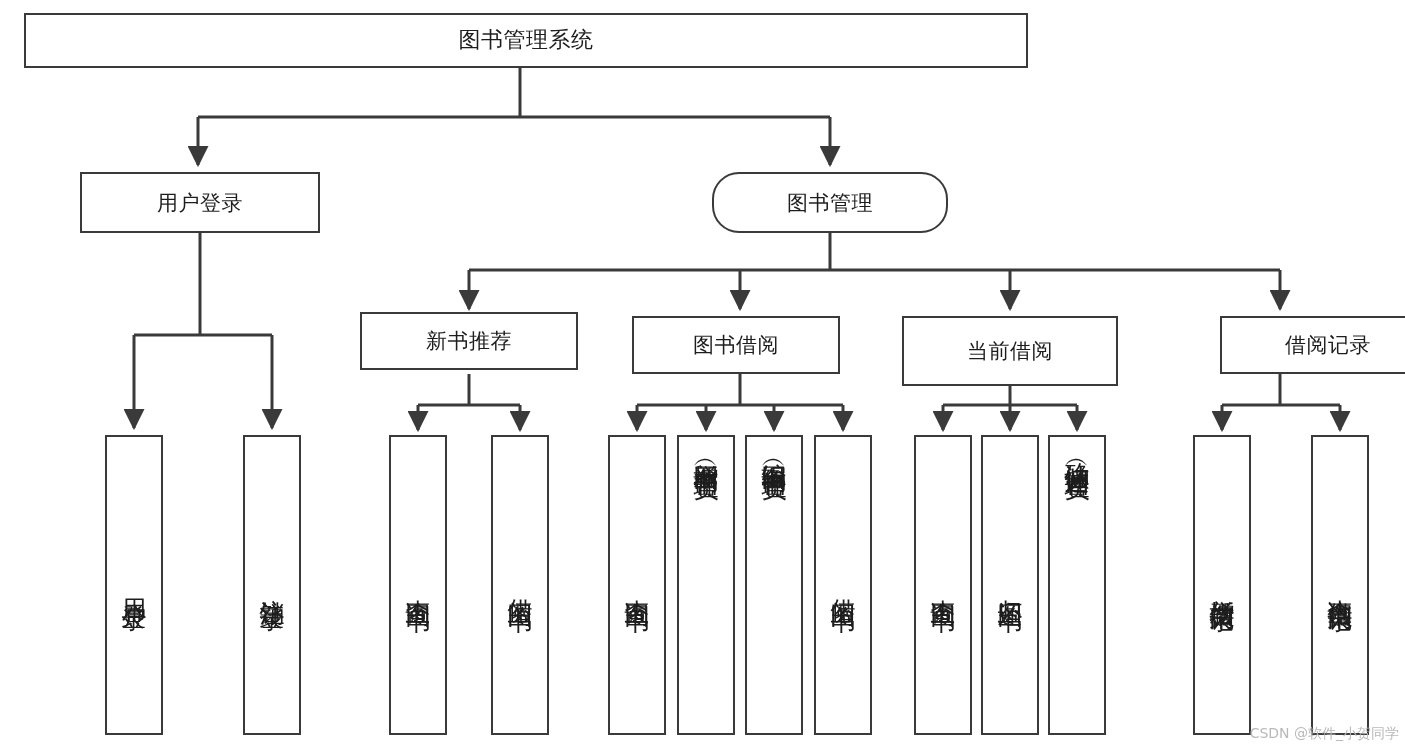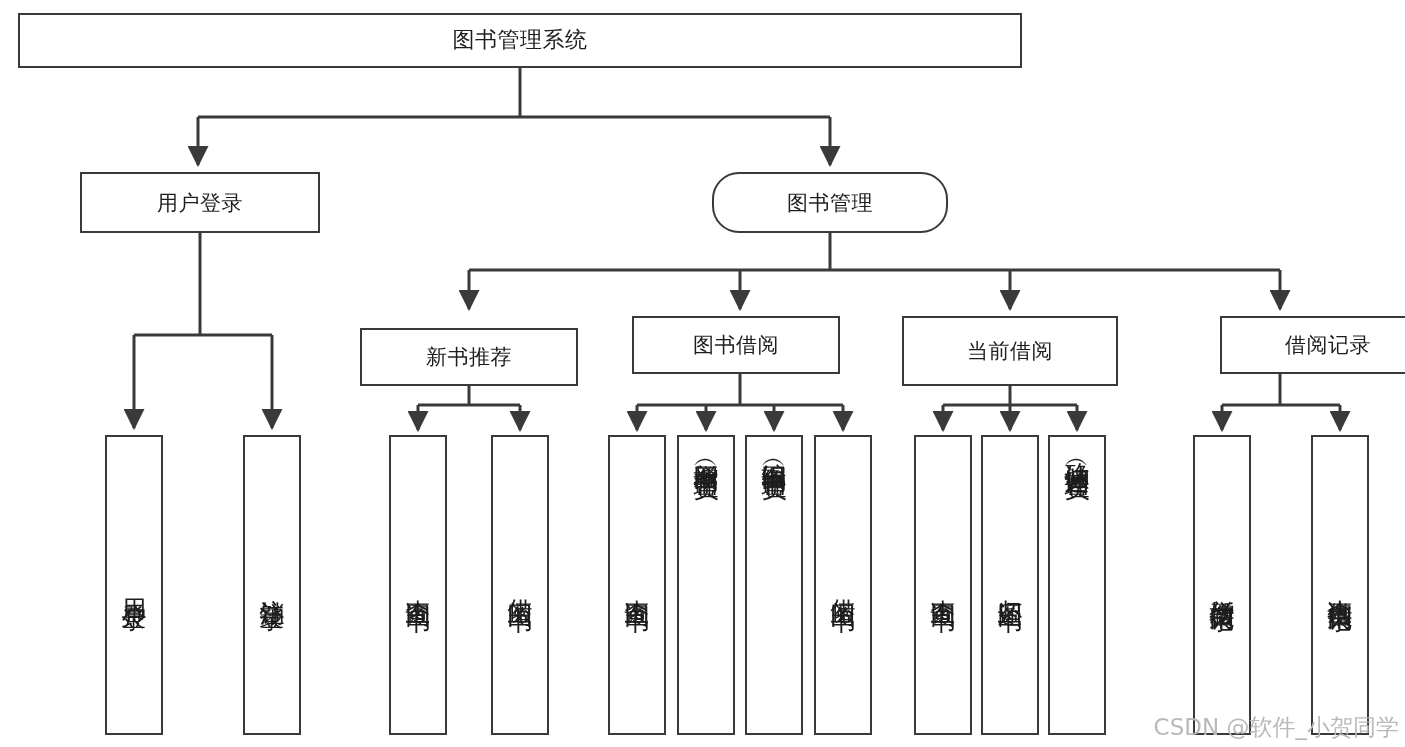--- a/index.html
+++ b/index.html
@@ -63,21 +63,21 @@
     font-size: 25px;
     letter-spacing: 2px;
   }
   .node.vert.top-align {
     align-items: flex-start;
   }
   .watermark {
     position: absolute;
     right: 6px;
     bottom: 4px;
-    font-size: 23px;
+    font-size: 14px;
     color: #b9b9b9;
     font-family: "DejaVu Sans", sans-serif;
     white-space: nowrap;
   }
 </style>
 </head>
 <body>
 
 <div id="canvas">
 
@@ -125,32 +125,32 @@
       <path d="M 1010 405 L 1010 430" marker-end="url(#arrow)"></path>
       <path d="M 1077 405 L 1077 430" marker-end="url(#arrow)"></path>
 
       <path d="M 1280 374 L 1280 405"></path>
       <path d="M 1222 405 L 1340 405"></path>
       <path d="M 1222 405 L 1222 430" marker-end="url(#arrow)"></path>
       <path d="M 1340 405 L 1340 430" marker-end="url(#arrow)"></path>
     </g>
   </svg>
 
-  <div class="node horiz root" style="left:18px; top:13px; width:1004px; height:55px;">
+  <div class="node horiz root" style="left:24px; top:13px; width:1004px; height:55px;">
     <span class="label">图书管理系统</span>
   </div>
 
   <div class="node horiz" style="left:80px; top:172px; width:240px; height:61px;">
     <span class="label">用户登录</span>
   </div>
   <div class="node horiz" style="left:712px; top:172px; width:236px; height:61px;border-radius:27px;">
     <span class="label">图书管理</span>
   </div>
 
-  <div class="node horiz" style="left:360px; top:328px; width:218px; height:58px;">
+  <div class="node horiz" style="left:360px; top:312px; width:218px; height:58px;">
     <span class="label">新书推荐</span>
   </div>
   <div class="node horiz" style="left:632px; top:316px; width:208px; height:58px;">
     <span class="label">图书借阅</span>
   </div>
   <div class="node horiz" style="left:902px; top:316px; width:216px; height:70px;">
     <span class="label">当前借阅</span>
   </div>
   <div class="node horiz" style="left:1220px; top:316px; width:216px; height:58px;">
     <span class="label">借阅记录</span>

